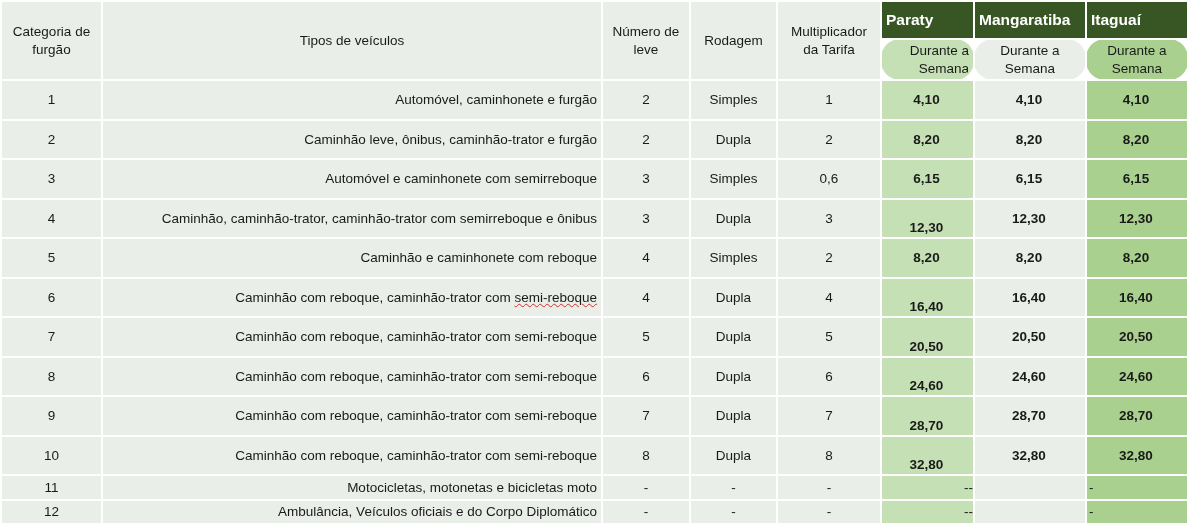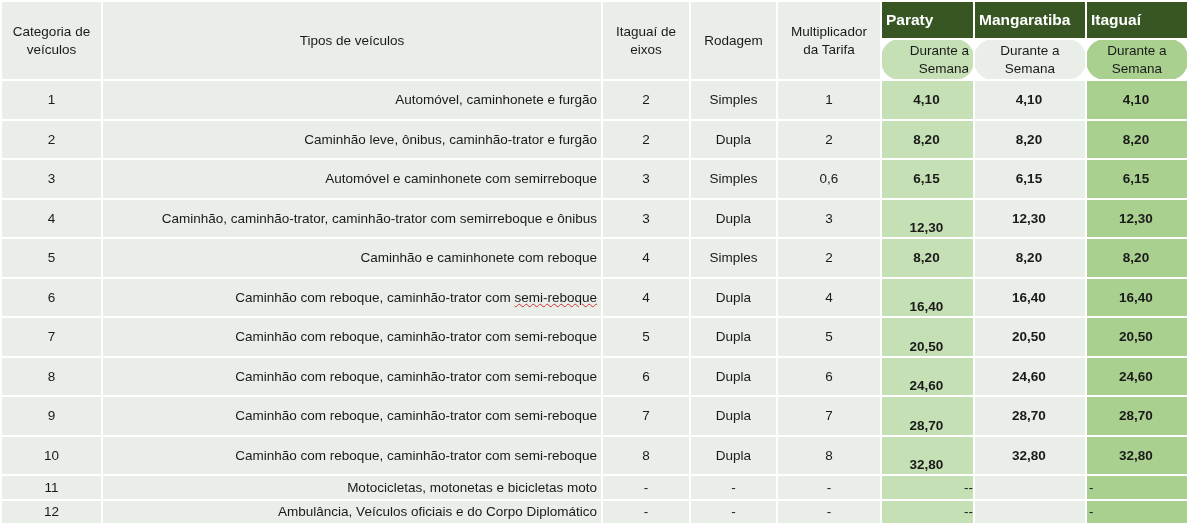--- a/index.html
+++ b/index.html
@@ -33,23 +33,23 @@
       <col style="width:500px">
       <col style="width:88px">
       <col style="width:87px">
       <col style="width:104px">
       <col style="width:93px">
       <col style="width:112px">
       <col style="width:102px">
   </colgroup>
   <tbody>
       <tr style="height:38px">
-    <td class="hdr" rowspan="2">Categoria de veículos</td>
+    <td class="hdr" rowspan="2">Categoria de furgão</td>
     <td class="hdr" rowspan="2">Tipos de veículos</td>
-    <td class="hdr" rowspan="2">Itaguaí de eixos</td>
+    <td class="hdr" rowspan="2">Número de leve</td>
     <td class="hdr" rowspan="2">Rodagem</td>
     <td class="hdr" rowspan="2">Multiplicador da Tarifa</td>
     <td class="city">Paraty</td>
     <td class="city">Mangaratiba</td>
     <td class="city">Itaguaí</td>
   </tr>
   <tr style="height:41px">
     <td class="sub paraty">Durante a Semana</td>
     <td class="sub mang">Durante a Semana</td>
     <td class="sub itag">Durante a Semana</td>

